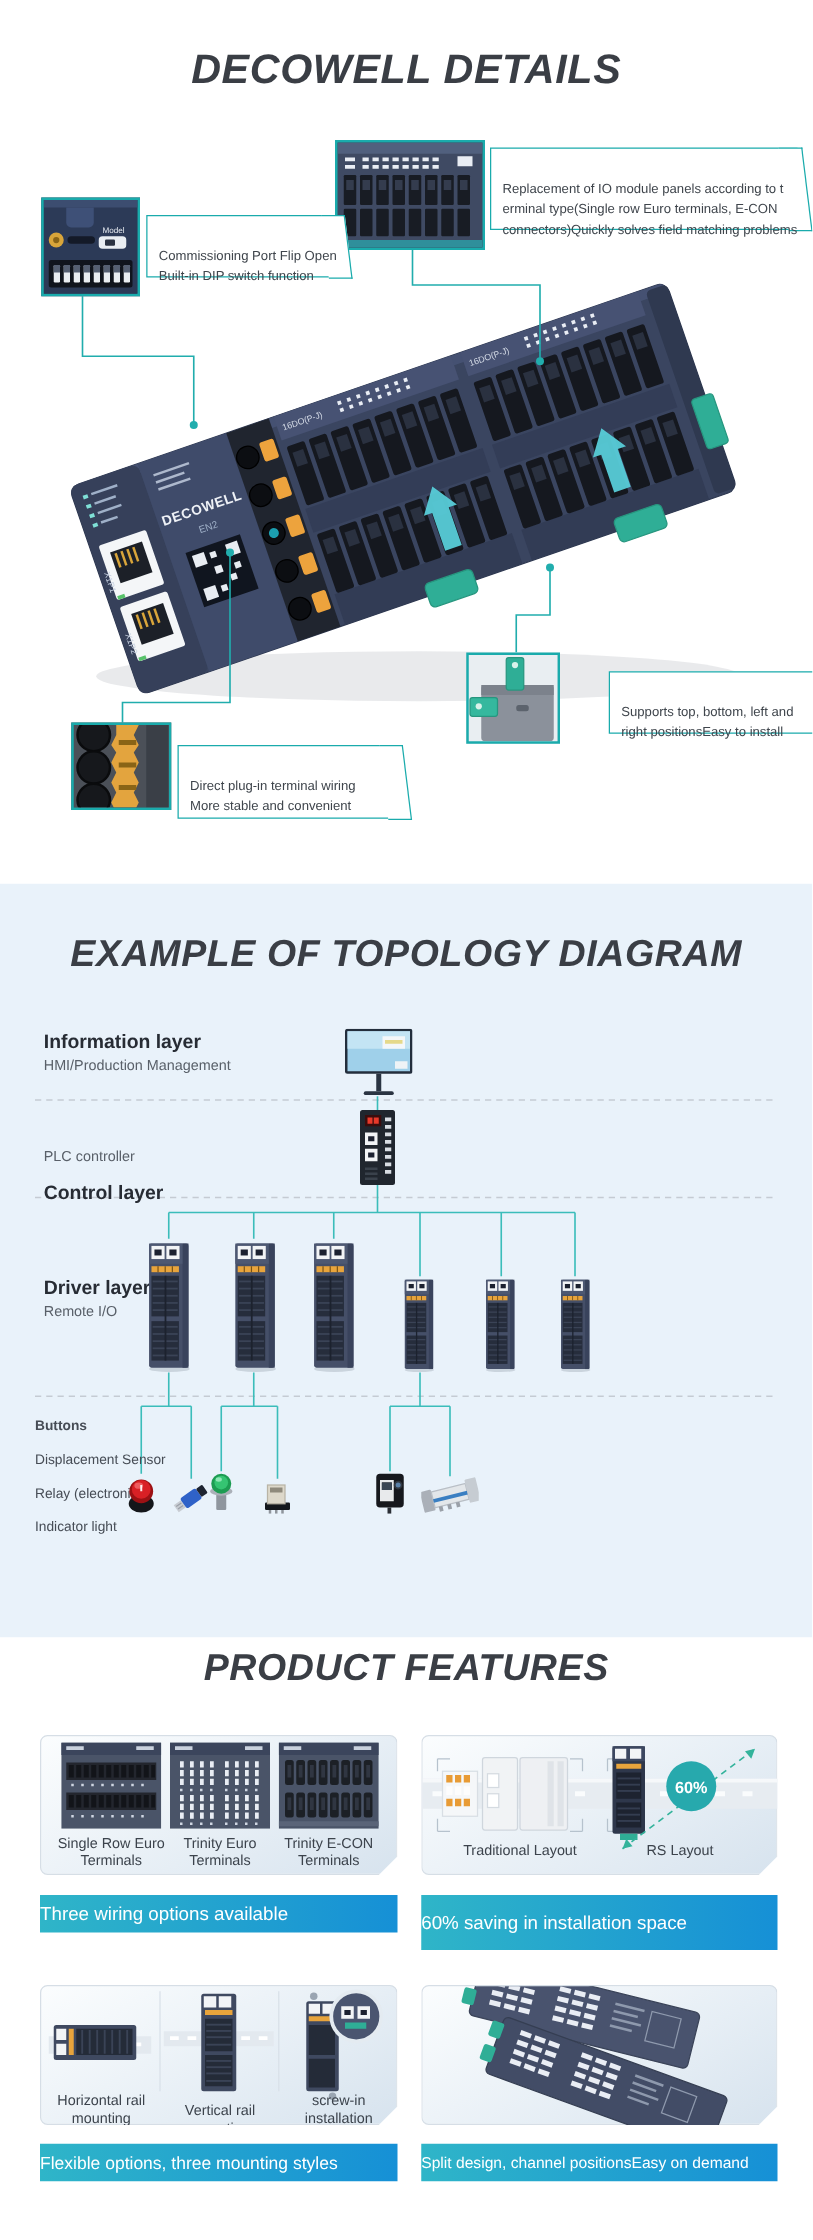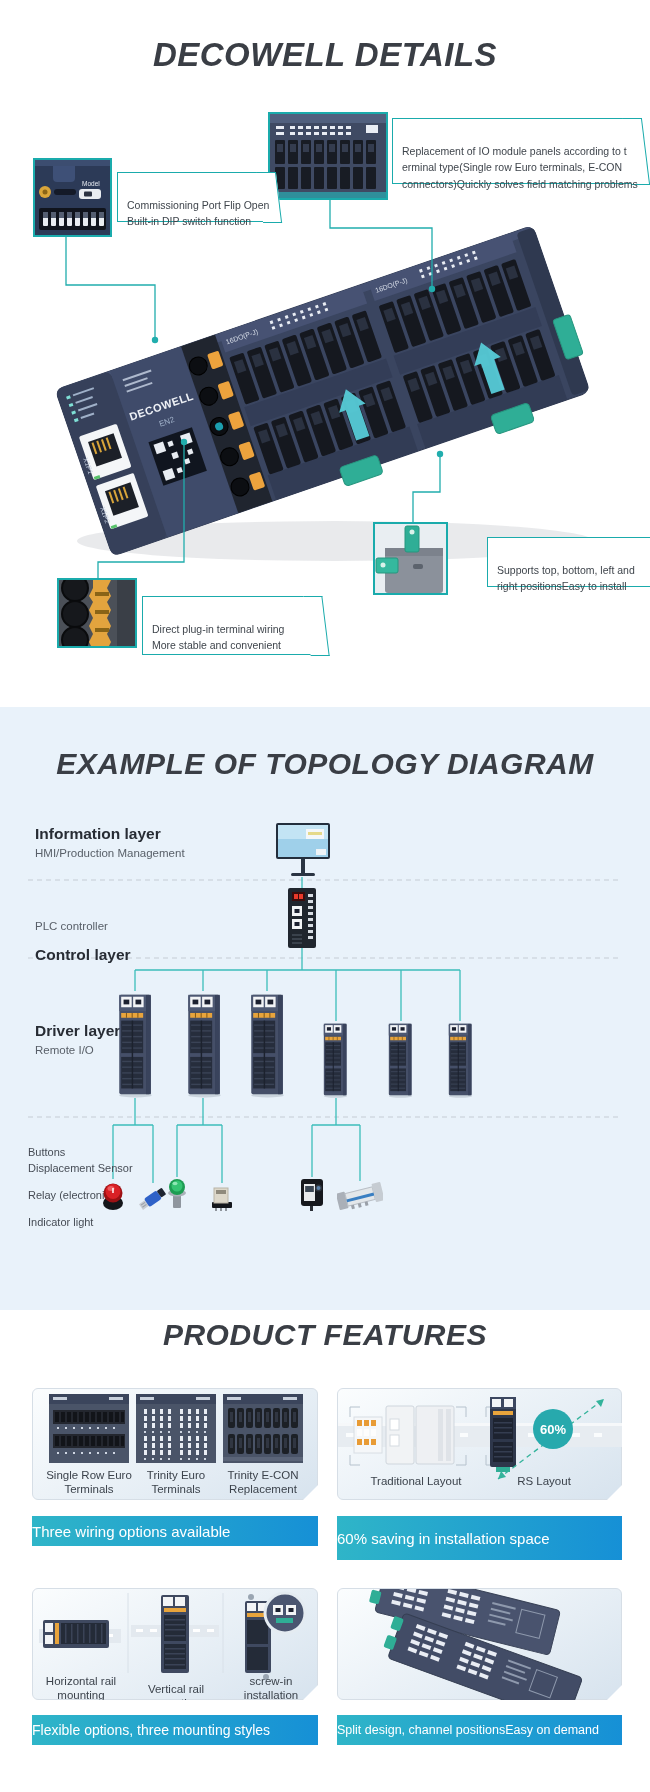--- a/index.html
+++ b/index.html
@@ -542,21 +542,21 @@
     <svg class="abs" style="left:319px;top:314px;" width="33" height="77" viewBox="0 0 38 112">
         <use href="#rio-proto"></use>
       </svg>
     <svg class="abs" style="left:384px;top:314px;" width="33" height="77" viewBox="0 0 38 112">
         <use href="#rio-proto"></use>
       </svg>
     <svg class="abs" style="left:444px;top:314px;" width="33" height="77" viewBox="0 0 38 112">
         <use href="#rio-proto"></use>
       </svg>
 
-    <div class="endpoint" style="left:28px;top:439px;">Buttons</div>
+    <div class="endpoint" style="left:28px;top:428px;font-weight:bold;">Buttons</div>
     <div class="endpoint" style="left:28px;top:455px;">Displacement Sensor</div>
     <div class="endpoint" style="left:28px;top:482px;">Relay (electronics)</div>
     <div class="endpoint" style="left:28px;top:509px;">Indicator light</div>
 
     <svg class="abs" style="left:102px;top:472px;" width="22" height="32" viewBox="0 0 22 32">
       <ellipse cx="11" cy="24" rx="10" ry="7" fill="#14161a"></ellipse>
       <circle cx="11" cy="14" r="9.5" fill="#9c1114"></circle>
       <circle cx="11" cy="12.5" r="7.5" fill="#d92025"></circle>
       <ellipse cx="9" cy="9.5" rx="3.5" ry="2.5" fill="#f26a6d" opacity=".8"></ellipse>
       <rect x="10.2" y="9" width="1.6" height="5" fill="#fff" opacity=".9"></rect>
@@ -793,21 +793,21 @@
             <rect x="34" y="44" width="3" height="10"></rect>
             <rect x="43" y="44" width="3" height="10"></rect>
             <rect x="52" y="44" width="3" height="10"></rect>
             <rect x="61" y="44" width="3" height="10"></rect>
             <rect x="70" y="44" width="3" height="10"></rect>
         </g>
         <rect x="0" y="63" width="80" height="4" fill="#5a6478"></rect>
       </svg>
       <div class="flabel" style="left:10px;top:80px;width:92px;">Single Row Euro Terminals</div>
       <div class="flabel" style="left:97px;top:80px;width:92px;">Trinity Euro Terminals</div>
-      <div class="flabel" style="left:184px;top:80px;width:92px;">Trinity E-CON Replacement</div>
+      <div class="flabel" style="left:184px;top:80px;width:92px;">Trinity E-CON Terminals</div>
     </div>
 
     <div class="fcard" style="left:337px;top:78px;width:285px;height:112px;">
       <svg class="abs" style="left:0;top:0;" width="285" height="112" viewBox="0 0 285 112">
         <rect x="0" y="34" width="285" height="24" fill="#e7ecf1"></rect>
         <rect x="0" y="34" width="285" height="3" fill="#f6f8fa"></rect>
         <g fill="#fafcfd">
             <rect x="8" y="44" width="8" height="4"></rect>
             <rect x="30" y="44" width="8" height="4"></rect>
             <rect x="52" y="44" width="8" height="4"></rect>

